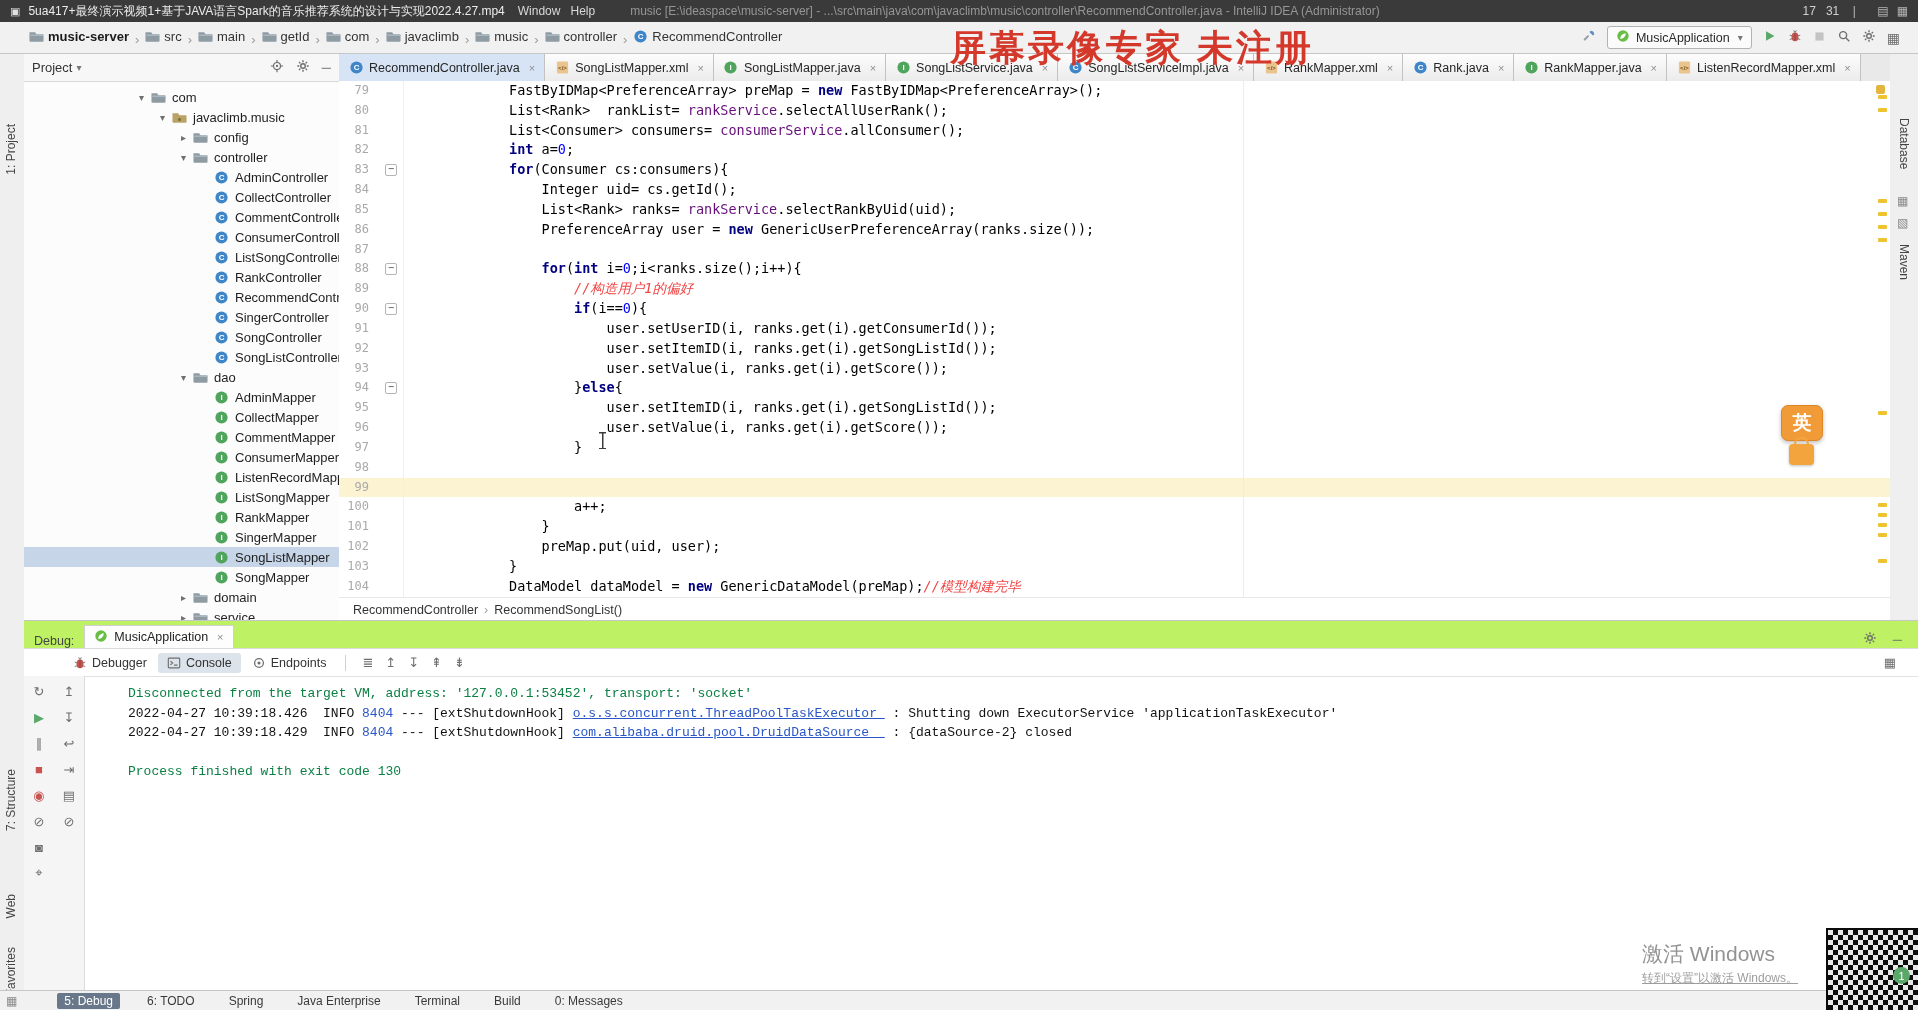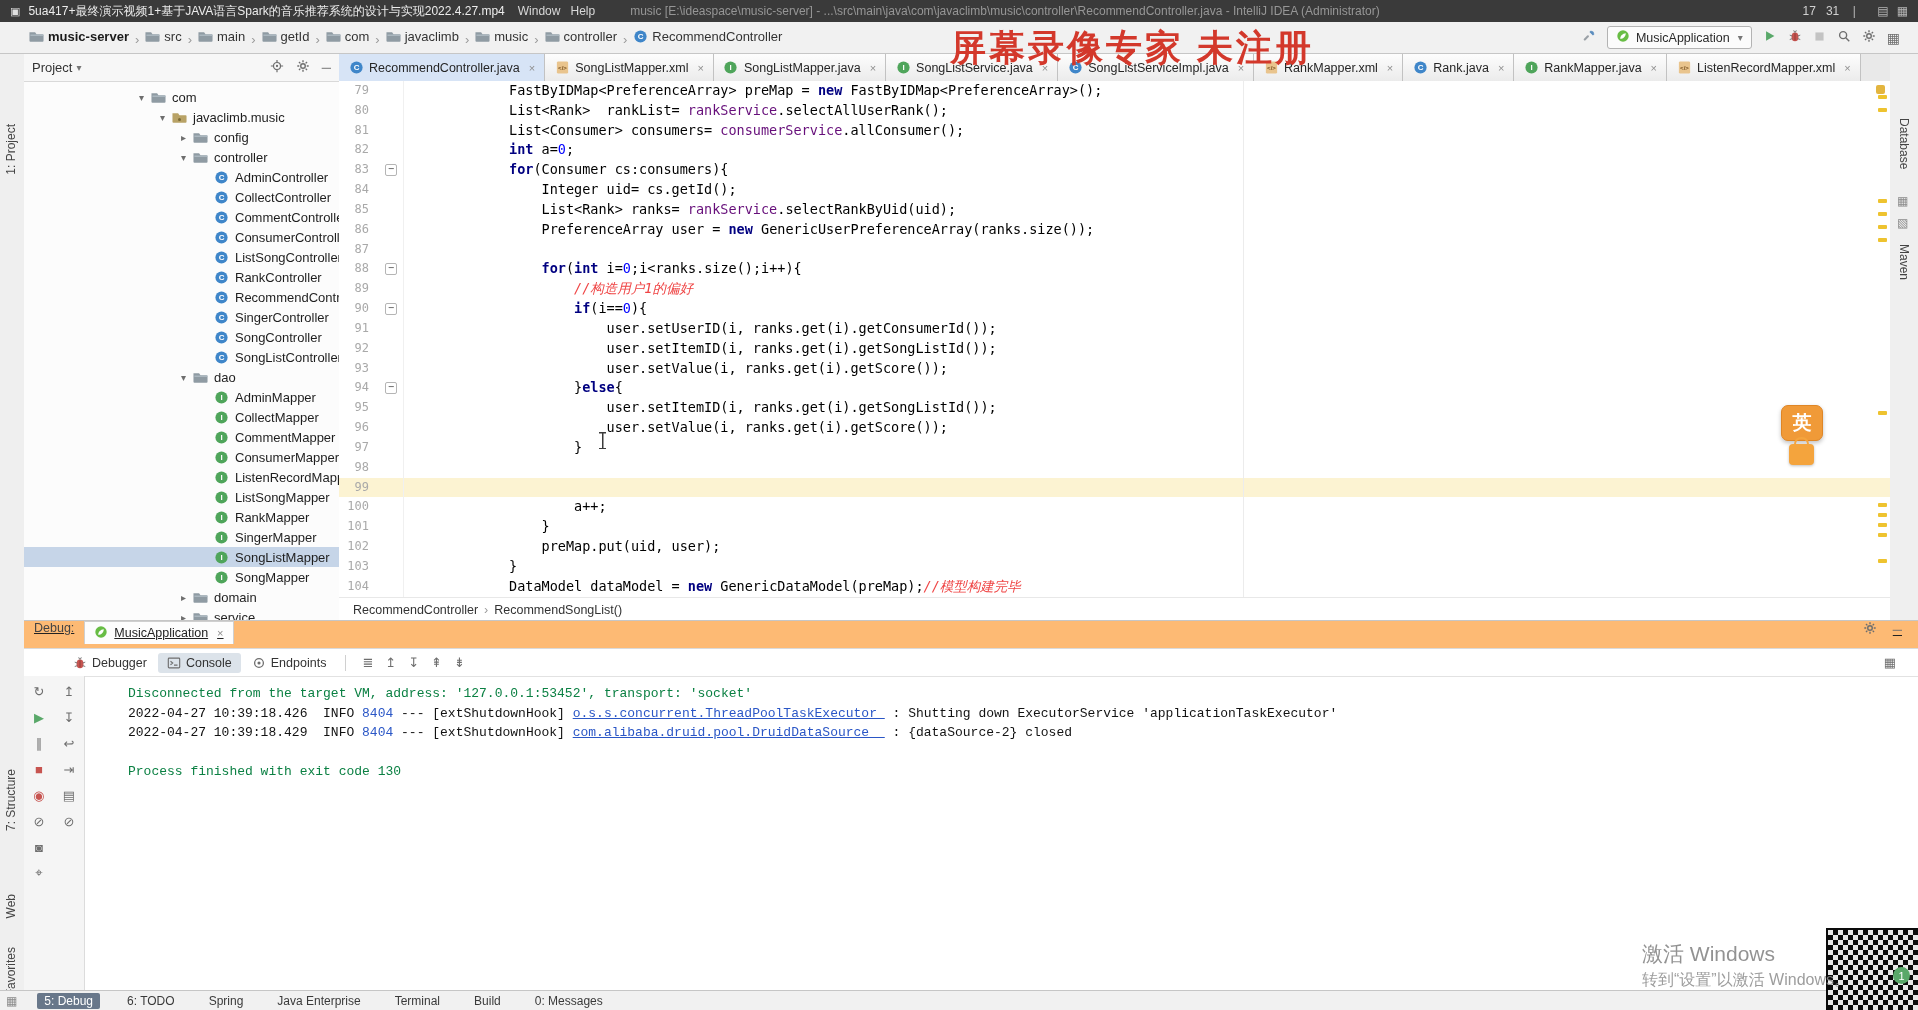--- a/index.html
+++ b/index.html
@@ -84,21 +84,21 @@
   .smark{position:absolute;right:3px;width:9px;height:4px;background:#eec32f;border-radius:1px;}
   .inspect{position:absolute;right:5px;top:4px;width:9px;height:9px;background:#e3b53f;border-radius:2px;}
 
   
   .ebread{position:absolute;left:339px;top:597px;right:28px;height:23px;background:#fff;border-top:1px solid #e8e8e8;
     display:flex;align-items:center;padding-left:14px;font-size:12.5px;color:#333;gap:6px;}
   .ebread .sep{color:#999;}
 
   
   .dbg{position:absolute;left:24px;top:620px;right:0;height:370px;background:#fff;border-top:1px solid #c6c6c6;}
-  .dbg-head{height:27px;background:#fdba74;border-bottom:1px solid #dadada;display:flex;align-items:flex-start;padding-left:10px;text-decoration:underline;}
+  .dbg-head{height:27px;background:#bef264;border-bottom:1px solid #dadada;display:flex;align-items:flex-end;padding-left:10px;}
   .dbg-label{font-size:12.5px;color:#444;margin-right:10px;}
   .dtab{display:flex;align-items:center;gap:6px;height:22px;padding:0 9px;background:#fdfdfd;border:1px solid #cfcfcf;
     border-bottom:none;font-size:12.5px;color:#222;}
   .dtab .x{color:#8f8f8f;font-size:11px;margin-left:3px;}
   .dbg-head-icons{margin-left:auto;display:flex;gap:16px;align-items:center;padding-right:16px;color:#6e6e6e;}
   .dbg-toolbar{height:27px;border-bottom:1px solid #e2e2e2;display:flex;align-items:center;padding-left:40px;gap:2px;}
   .ttab{display:flex;align-items:center;gap:5px;padding:3px 9px;font-size:12.5px;color:#333;border-radius:3px;cursor:default;}
   .ttab.active{background:#dce3ea;}
   .tsep{width:1px;height:16px;background:#d0d0d0;margin:0 8px;}
   .tbi{color:#6e6e6e;font-size:13px;margin:0 6px;cursor:default;}
@@ -115,36 +115,36 @@
   .cs-sys{color:#0b8043;}
   .cs-t{color:#121212;}
   .cs-pid{color:#2a56c6;}
   .cs-lnk{color:#2a56c6;text-decoration:underline;}
 
   
   .bbar{position:absolute;left:0;right:0;top:990px;height:20px;background:#f1f1f1;border-top:1px solid #c6c6c6;
     display:flex;align-items:center;padding-left:6px;gap:20px;font-size:12px;color:#3a3a3a;white-space:nowrap;}
   .bbar .switcher{color:#8a8a8a;font-size:12px;}
   .bitem{cursor:default;padding:1px 7px;border-radius:2px;}
-  .bitem.active{background:#68778a;color:#fff;}
+  .bitem.active{background:#68778a;color:#fff;margin-left:20px;}
 
   
   .ibeam{position:absolute;left:598px;top:432px;width:9px;height:17px;z-index:40;background:
     linear-gradient(#3c3c3c,#3c3c3c) center/1.5px 100% no-repeat,
     linear-gradient(#3c3c3c,#3c3c3c) top center/7px 1.5px no-repeat,
     linear-gradient(#3c3c3c,#3c3c3c) bottom center/7px 1.5px no-repeat;}
   .trbadge{position:absolute;left:1781px;top:405px;width:40px;height:34px;background:#f09a38;border:1px solid #df8626;
     border-radius:7px;color:#fff;font-size:19px;font-weight:bold;display:flex;align-items:center;justify-content:center;
     box-shadow:0 2px 4px rgba(0,0,0,.25);z-index:60;}
   .trbag{position:absolute;left:1789px;top:444px;width:25px;height:21px;background:#f4a43d;border-radius:4px;
     box-shadow:0 1px 3px rgba(0,0,0,.25);z-index:60;}
   .trbag::before{content:"";position:absolute;left:5px;top:-7px;width:11px;height:10px;border:2.5px solid #f4a43d;
     border-bottom:none;border-radius:7px 7px 0 0;}
   .activate1{position:absolute;left:1642px;top:940px;font-size:21px;color:#808080;opacity:.85;z-index:70;}
-  .activate2{position:absolute;left:1642px;top:970px;font-size:16px;color:#8c8c8c;opacity:.85;z-index:70;}
+  .activate2{position:absolute;left:1642px;top:970px;font-size:12px;color:#8c8c8c;opacity:.85;z-index:70;text-decoration:underline;}
   .qr{position:absolute;right:0;bottom:0;width:90px;height:80px;z-index:65;
     background:repeating-conic-gradient(#0c0c0c 0% 25%, #e9e9e9 0% 50%) 0 0/10px 10px;outline:2px solid #0c0c0c;}
   .notif{position:absolute;right:8px;bottom:26px;width:17px;height:17px;border-radius:50%;background:#59a869;color:#fff;
     font-size:11px;display:flex;align-items:center;justify-content:center;z-index:80;}
 </style>
 </head>
 <body>
 
 <div class="root">
 

